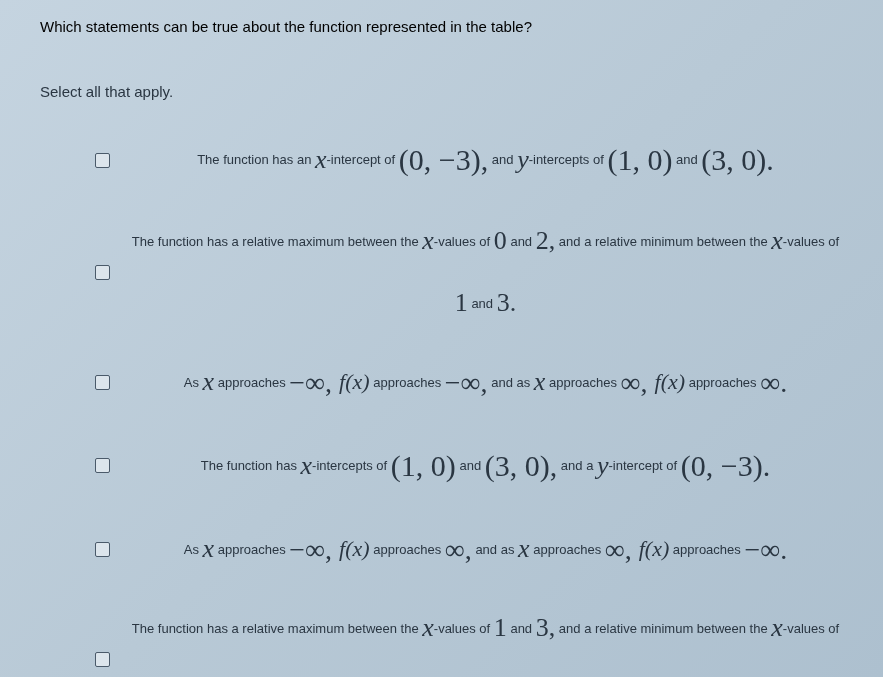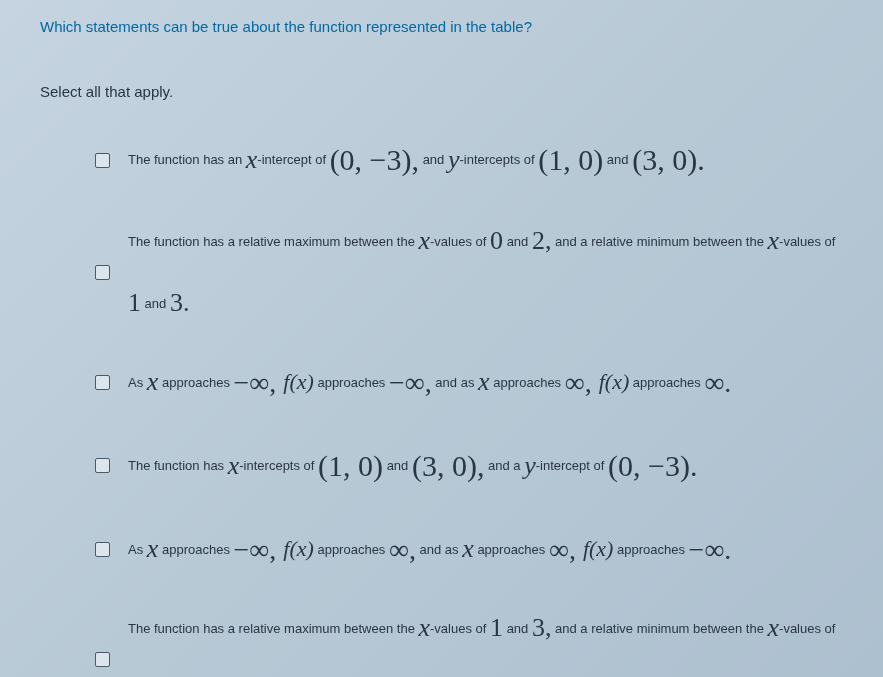--- a/index.html
+++ b/index.html
@@ -12,33 +12,34 @@
       height: 677px;
       background: linear-gradient(135deg, #c5d4e0 0%, #b8c9d6 50%, #adc0cf 100%);
       font-family: Arial, sans-serif;
       color: #2a3642;
       padding: 18px 40px;
       overflow: hidden;
     }
     .question {
       font-size: 15px;
       margin-bottom: 14px;
-      color: #0369a1;
+      color: #000000;
     }
     .instruction {
       font-size: 15px;
       margin-bottom: 24px;
       color: #2a3642;
       margin-top: 48px;
     }
     .option-row {
       display: flex;
       align-items: center;
       margin-bottom: 14px;
       padding-left: 55px;
+      text-align: center;
     }
     .checkbox {
       width: 15px;
       height: 15px;
       border: 1.5px solid #4a5a6a;
       background: #dce5ec;
       flex-shrink: 0;
       margin-right: 18px;
       cursor: pointer;
       border-radius: 2px;

